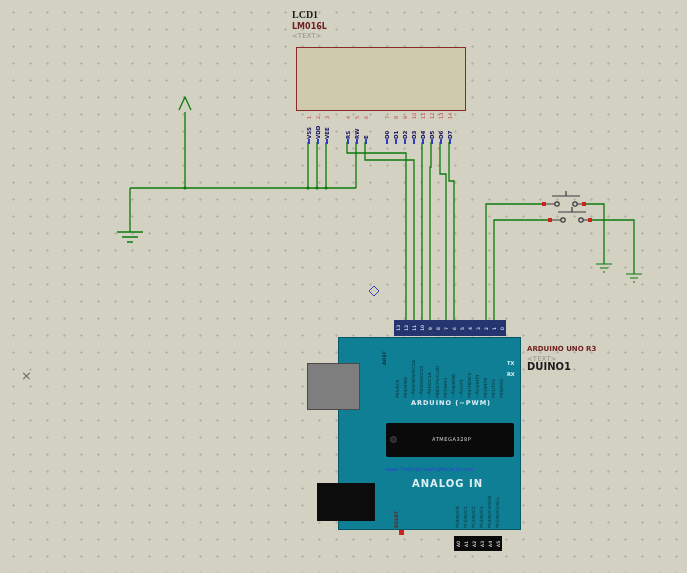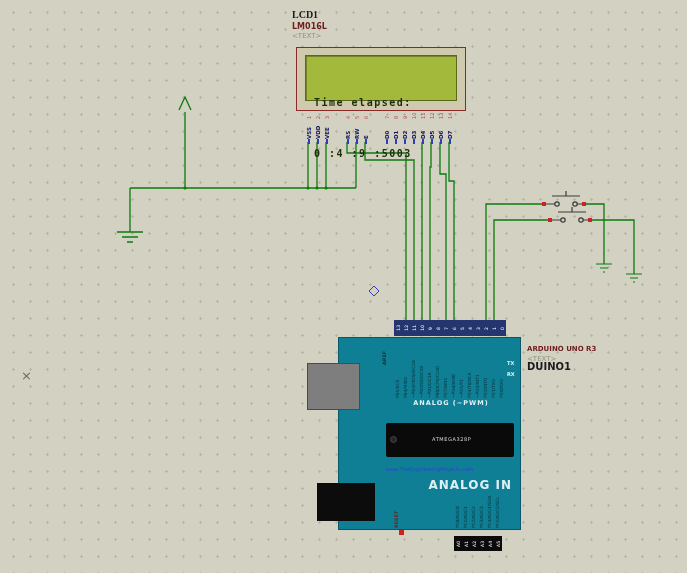--- a/index.html
+++ b/index.html
@@ -38,21 +38,21 @@
   .pin-stub  { width:2px; height:5px; background:#2d3fc0; }
 
   
   .board   { left:338px; top:337px; width:183px; height:193px; background:#0e7f94; border:1px solid #09586a; }
   .usb     { left:307px; top:363px; width:53px;  height:47px;  background:#7e7e7e; border:1px solid #4a4a4a; }
   .pwrjack { left:317px; top:483px; width:58px;  height:38px;  background:#0c0c0c; }
   .chip    { left:386px; top:423px; width:128px; height:34px;  background:#0a0a0a; border-radius:2px; }
   .chip-notch { left:390px; top:436px; width:7px; height:7px; border-radius:50%; background:#262626; border:1px solid #454545; }
   .chip-label { left:432px; top:436px; font-size:5px; color:#d8d8d8; letter-spacing:.6px; }
   .digital-label { left:392px; top:399px; width:118px; text-align:center; font-size:6.5px; font-weight:bold; color:#dff0f5; letter-spacing:1px; }
-  .analog-label  { left:412px; top:478px; width:100px; text-align:right; font-size:12px; font-weight:bold; color:#dff0f5; letter-spacing:1px; }
+  .analog-label  { left:412px; top:478px; width:100px; text-align:left; font-size:10px; font-weight:bold; color:#dff0f5; letter-spacing:1px; }
   .url-label { left:338px; top:466px; width:183px; text-align:center; font-size:5.2px; color:#3340d2; }
   .aref { left:382px; top:343px; height:22px; font-size:4.8px; font-weight:bold; color:#0d3440;
           writing-mode:vertical-rl; transform:rotate(180deg); }
   .tx-label { left:507px; top:360px; font-size:5px; font-weight:bold; color:#dff0f5; }
   .rx-label { left:507px; top:371px; font-size:5px; font-weight:bold; color:#dff0f5; }
   .reset-label { left:394px; top:498px; height:30px; font-size:4.8px; font-weight:bold; color:#6e1e1e;
                  writing-mode:vertical-rl; transform:rotate(180deg); }
   .reset-pin { left:399px; top:530px; width:5px; height:5px; background:#cc2222; }
 
   .ard-num-box { position:absolute; width:8px; height:16px; background:#25356f;
@@ -127,24 +127,20 @@
     </g>
     <g stroke="#2d3fc0" stroke-width="1" fill="none">
       <path d="M374,286 L379,291 L374,296 L369,291 Z"></path>
     </g>
   </svg>
 
   <div class="abs lcd-ref">LCD1</div>
   <div class="abs lcd-part">LM016L</div>
   <div class="abs text-tag lcd-text-tag">&lt;TEXT&gt;</div>
   <div class="abs lcd-body"></div>
-  <div class="abs lcd-screen">
-    <div>Time elapsed:</div>
-    <div>0 :4 :9 :5003</div>
-  </div>
   <div>
       <div class="schem-pin" style="left: 304px; top: 112px;">
         <div class="pin-num">1</div>
         <div class="pin-label">VSS</div>
         <div class="pin-stub"></div>
       </div>
       <div class="schem-pin" style="left: 313px; top: 112px;">
         <div class="pin-num">2</div>
         <div class="pin-label">VDD</div>
         <div class="pin-stub"></div>
@@ -207,21 +203,21 @@
       <div class="schem-pin" style="left: 445px; top: 112px;">
         <div class="pin-num">14</div>
         <div class="pin-label">D7</div>
         <div class="pin-stub"></div>
       </div>
     </div>
 
   <div class="abs board"></div>
   <div class="abs usb"></div>
   <div class="abs pwrjack"></div>
-  <div class="abs digital-label">ANALOG (~PWM)</div>
+  <div class="abs digital-label">ARDUINO (~PWM)</div>
   <div class="abs chip"></div>
   <div class="abs chip-notch"></div>
   <div class="abs chip-label">ATMEGA328P</div>
   <div class="abs url-label">www.TheEngineeringProjects.com</div>
   <div class="abs analog-label">ANALOG IN</div>
   <div class="abs aref">AREF</div>
   <div class="abs tx-label">TX</div>
   <div class="abs rx-label">RX</div>
   <div class="abs reset-label">RESET</div>
   <div class="abs reset-pin"></div>

